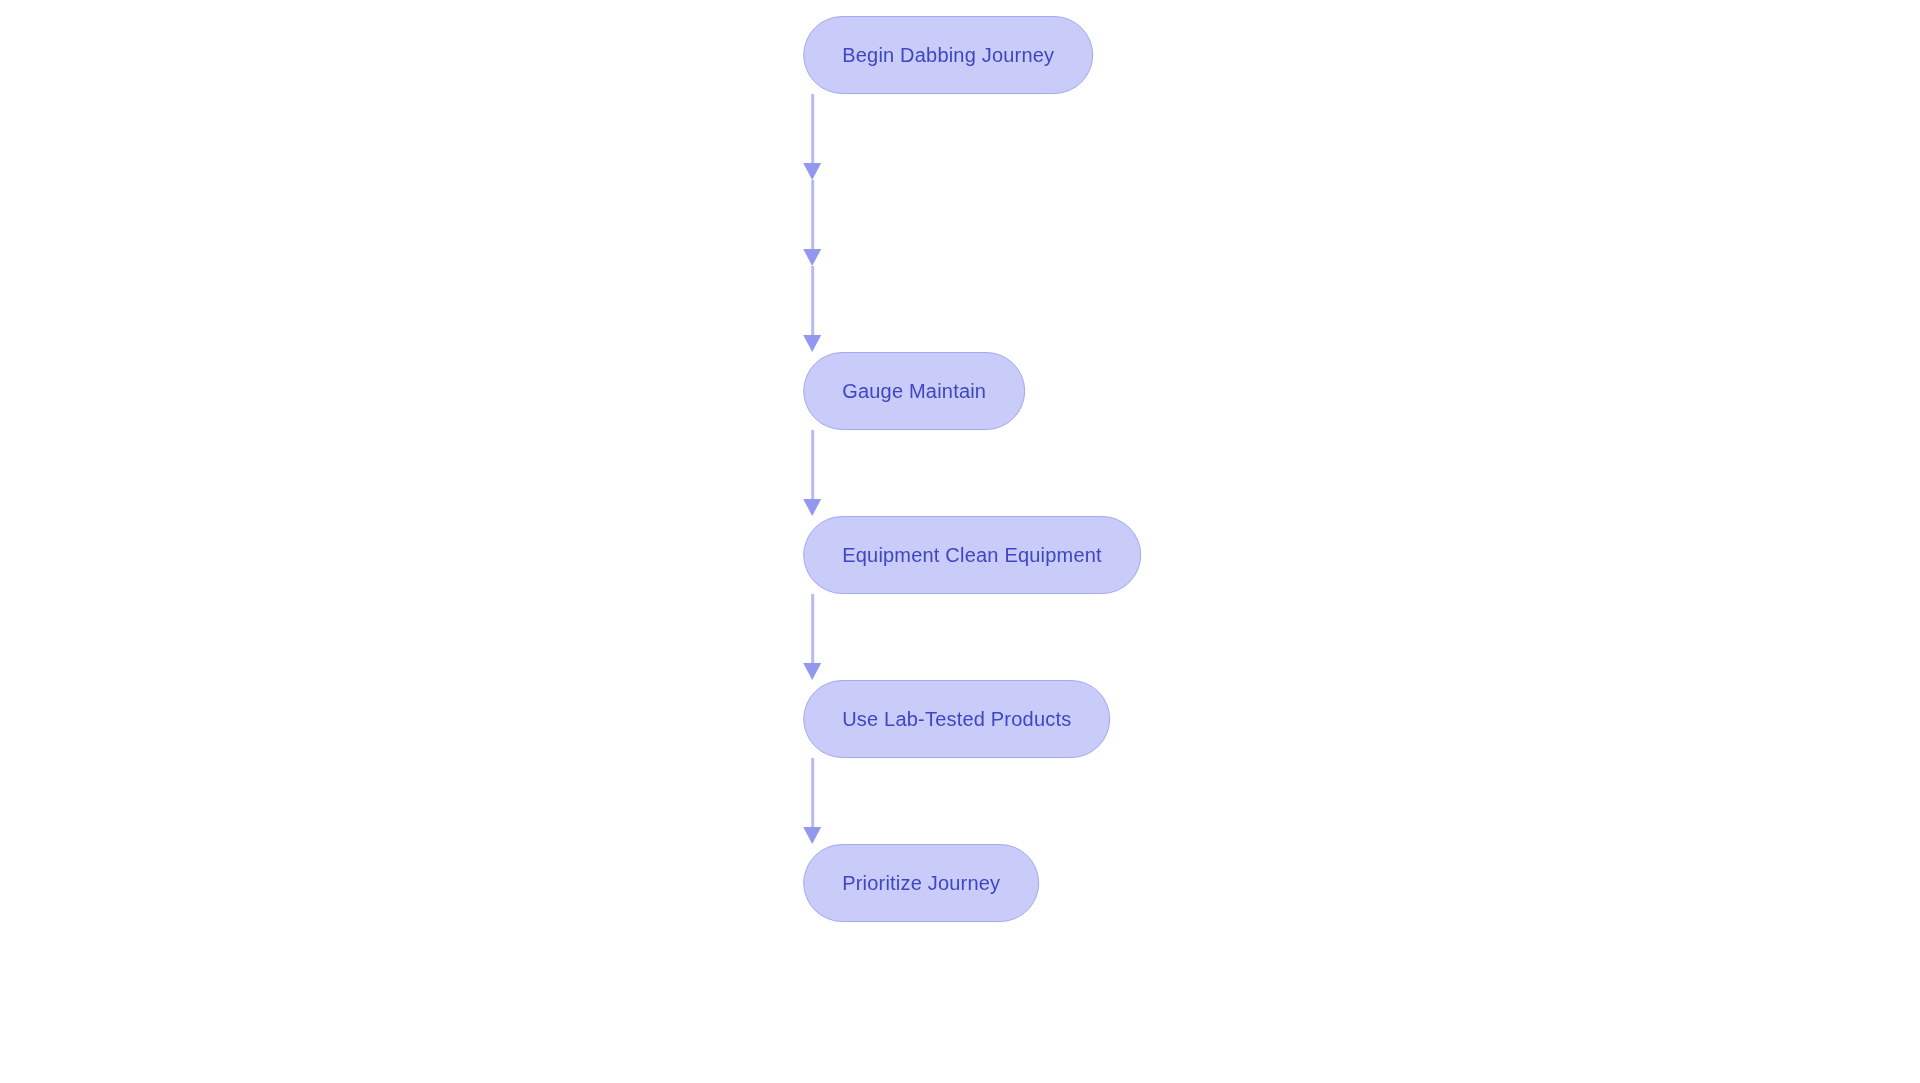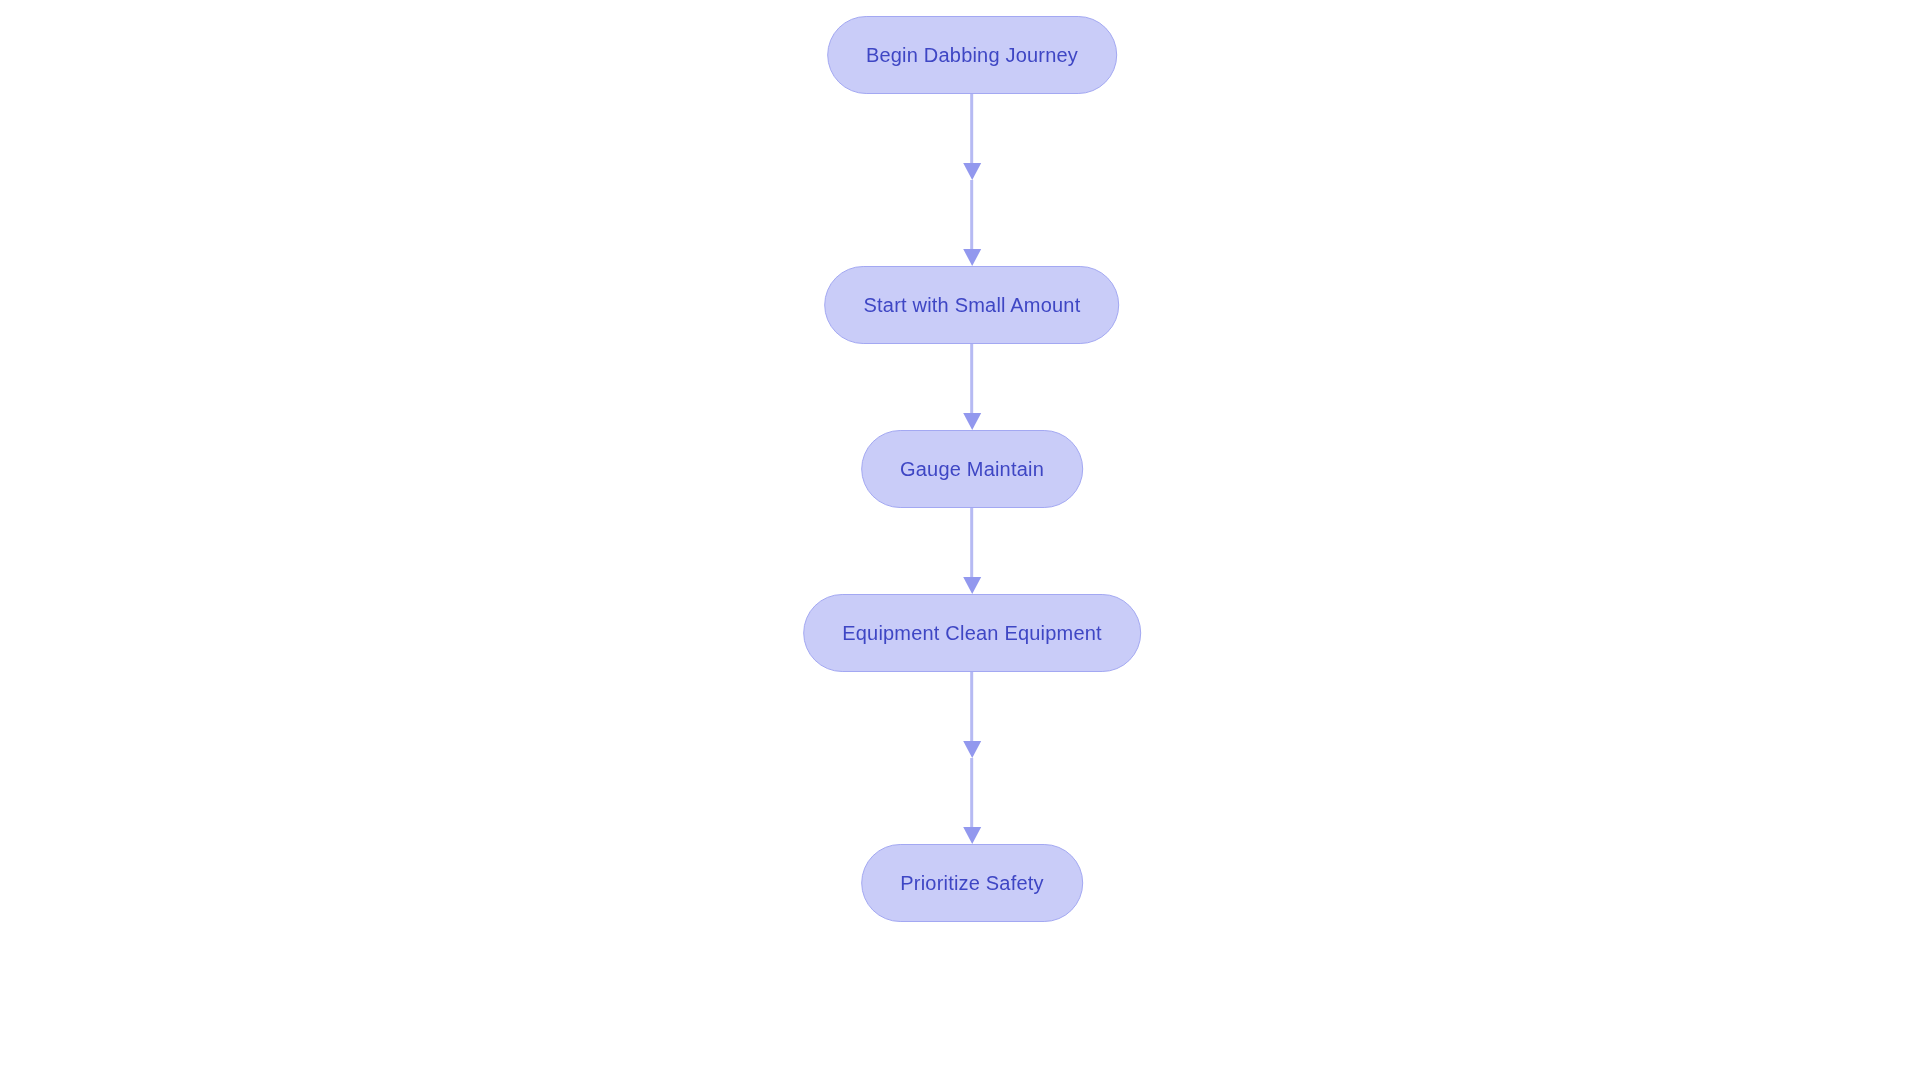--- a/index.html
+++ b/index.html
@@ -17,21 +17,21 @@
     background: var(--background, #ffffff);
   }
 
   .flow {
     position: absolute;
     top: 16px;
     left: 50%;
     transform: translateX(calc(-50% + 12px));
     display: flex;
     flex-direction: column;
-    align-items: center;
+    align-items: flex-start;
   }
 
   .node {
     height: 78px;
     box-sizing: border-box;
     display: flex;
     align-items: center;
     justify-content: center;
     padding: 0 38px;
     background: var(--node-fill, #c9ccf8);
@@ -81,23 +81,20 @@
       <div class="arrow-line"></div>
       <div class="arrow-head"></div>
     </div>
 
 
     <div class="arrow">
       <div class="arrow-line"></div>
       <div class="arrow-head"></div>
     </div>
 
-    <div class="node">
-      <span class="node-label">Start with Small Amount</span>
-    </div>
 
     <div class="arrow">
       <div class="arrow-line"></div>
       <div class="arrow-head"></div>
     </div>
 
     <div class="node">
       <span class="node-label">Gauge Maintain</span>
     </div>
 
@@ -108,24 +105,27 @@
 
     <div class="node">
       <span class="node-label">Equipment Clean Equipment</span>
     </div>
 
     <div class="arrow">
       <div class="arrow-line"></div>
       <div class="arrow-head"></div>
     </div>
 
+    <div class="node">
+      <span class="node-label">Use Lab-Tested Products</span>
+    </div>
 
     <div class="arrow">
       <div class="arrow-line"></div>
       <div class="arrow-head"></div>
     </div>
 
     <div class="node">
-      <span class="node-label">Prioritize Safety</span>
+      <span class="node-label">Prioritize Journey</span>
     </div>
 
   </div>
 </div>
 
 </body></html>

